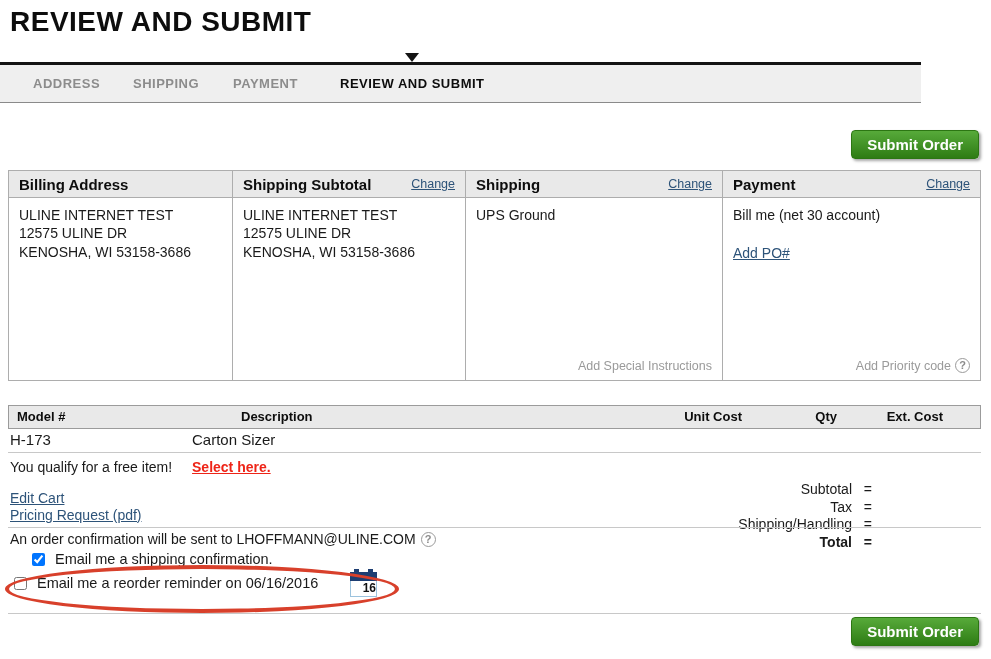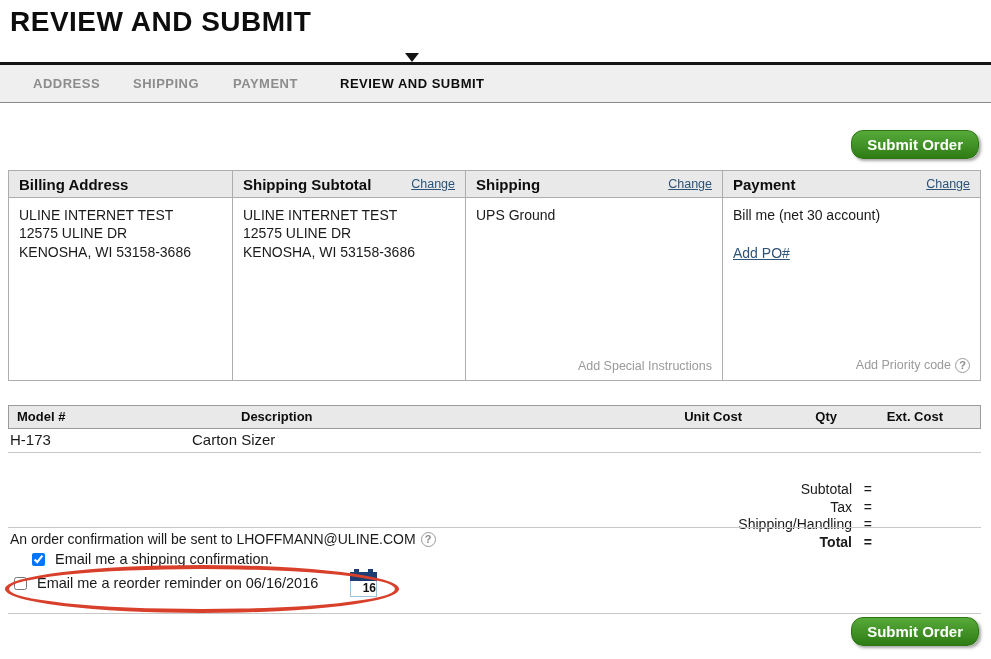--- a/index.html
+++ b/index.html
@@ -4,51 +4,51 @@
 <style>
   * { margin:0; padding:0; box-sizing:border-box; }
   html,body { background:#fff; }
   body { font-family:"Liberation Sans", sans-serif; color:#1a1a1a; }
   #page { position:relative; width:991px; height:659px; background:#fff; overflow:hidden; }
 
   
   .page-title { position:absolute; left:10px; top:6px; font-size:28px; font-weight:800; letter-spacing:.5px; color:#0d0d0d; }
 
   
-  .tabbar { position:absolute; left:0; top:62px; width:991px; height:41px; background:#efefef;
+  .tabbar { position:absolute; left:0; top:62px; width:921px; height:41px; background:#efefef;
             border-top:3px solid #141414; border-bottom:1px solid #8a8a8a; }
   .tab { position:absolute; top:0; height:38px; line-height:38px; font-size:13px; font-weight:bold;
          letter-spacing:.5px; color:#8c8c8c; cursor:pointer; }
   .tab.active { color:#0d0d0d; }
   .tab-marker { position:absolute; top:-12px; left:405px; width:0; height:0;
                 border-left:7px solid transparent; border-right:7px solid transparent;
                 border-top:9px solid #141414; }
 
   
   .btn-green { position:absolute; right:12px; background:linear-gradient(#57aa3a,#2e7c14);
-               border:1px solid #2c7613; border-radius:12px; color:#fff; font-family:inherit;
+               border:1px solid #2c7613; border-radius:4px; color:#fff; font-family:inherit;
                font-weight:bold; font-size:15px; padding:5px 15px; height:29px;
                box-shadow:2px 2px 3px rgba(0,0,0,.35); cursor:pointer; }
   .btn-top { top:130px; } .btn-bottom { top:617px; }
 
   
   .panels { position:absolute; left:8px; top:170px; width:973px; height:211px;
             border:1px solid #adadad; display:flex; }
   .pcol { position:relative; border-right:1px solid #adadad; }
   .pcol:last-child { border-right:none; }
   .c1 { width:224px; } .c2 { width:233px; } .c3 { width:257px; } .c4 { flex:1; }
   .phead { height:27px; background:#e9e9e9; border-bottom:1px solid #adadad;
            display:flex; align-items:center; justify-content:space-between; padding:0 10px; }
   .phead .ptitle { font-size:15px; font-weight:bold; color:#0d0d0d; }
   .pbody { padding:8px 10px; font-size:14px; line-height:1.32; }
   .change-link { font-size:12.5px; color:#2d5379; text-decoration:underline; cursor:pointer; }
   .navy-link { color:#2d5379; text-decoration:underline; cursor:pointer; }
   .addpo { display:inline-block; margin-top:20px; font-size:14px; }
   .pfoot { position:absolute; bottom:7px; right:10px; font-size:12.5px; color:#9a9a9a; cursor:pointer;
-           display:flex; align-items:flex-start; gap:4px; }
+           display:flex; align-items:flex-end; gap:4px; }
 
   .help-icon { display:inline-block; width:15px; height:15px; border:1px solid #9a9a9a; border-radius:50%;
                color:#8b8b8b; font-size:11px; line-height:13px; text-align:center; font-weight:bold;
                background:#fff; cursor:pointer; }
 
   
   .thead { position:absolute; left:8px; top:405px; width:973px; height:24px; background:#e9e9e9;
            border:1px solid #9b9b9b; }
   .thead span { position:absolute; top:0; line-height:22px; font-size:13px; font-weight:bold; color:#0d0d0d; }
   .th-model { left:8px; } .th-desc { left:232px; }
@@ -169,40 +169,48 @@
     <span class="th-ext">Ext. Cost</span>
   </div>
 
   <div class="trow">
     <span class="td-model">H-173</span>
     <span class="td-desc">Carton Sizer</span>
   </div>
 
   <div class="sep sep1"></div>
 
+  <div class="free-item">
+    <span>You qualify for a free item!</span>
+    <a class="red-link">Select here.</a>
+  </div>
 
   <div class="totals">
     <div class="trow2">
       <span>Subtotal</span>
       <span class="eq">=</span>
     </div>
     <div class="trow2">
       <span>Tax</span>
       <span class="eq">=</span>
     </div>
     <div class="trow2">
       <span>Shipping/Handling</span>
       <span class="eq">=</span>
     </div>
     <div class="trow2 total">
       <span>Total</span>
       <span class="eq">=</span>
     </div>
   </div>
 
+  <div class="cart-links">
+    <div><a class="navy-link">Edit Cart</a></div>
+    <div><a class="navy-link">Pricing Request (pdf)</a></div>
+  </div>
 
   <div class="sep sep2"></div>
 
   <div class="confirm-line">
     <span>An order confirmation will be sent to LHOFFMANN@ULINE.COM</span>
     <span class="help-icon">?</span>
   </div>
 
   <div class="cb-row cb1">
     <input type="checkbox" checked="checked" style="">

